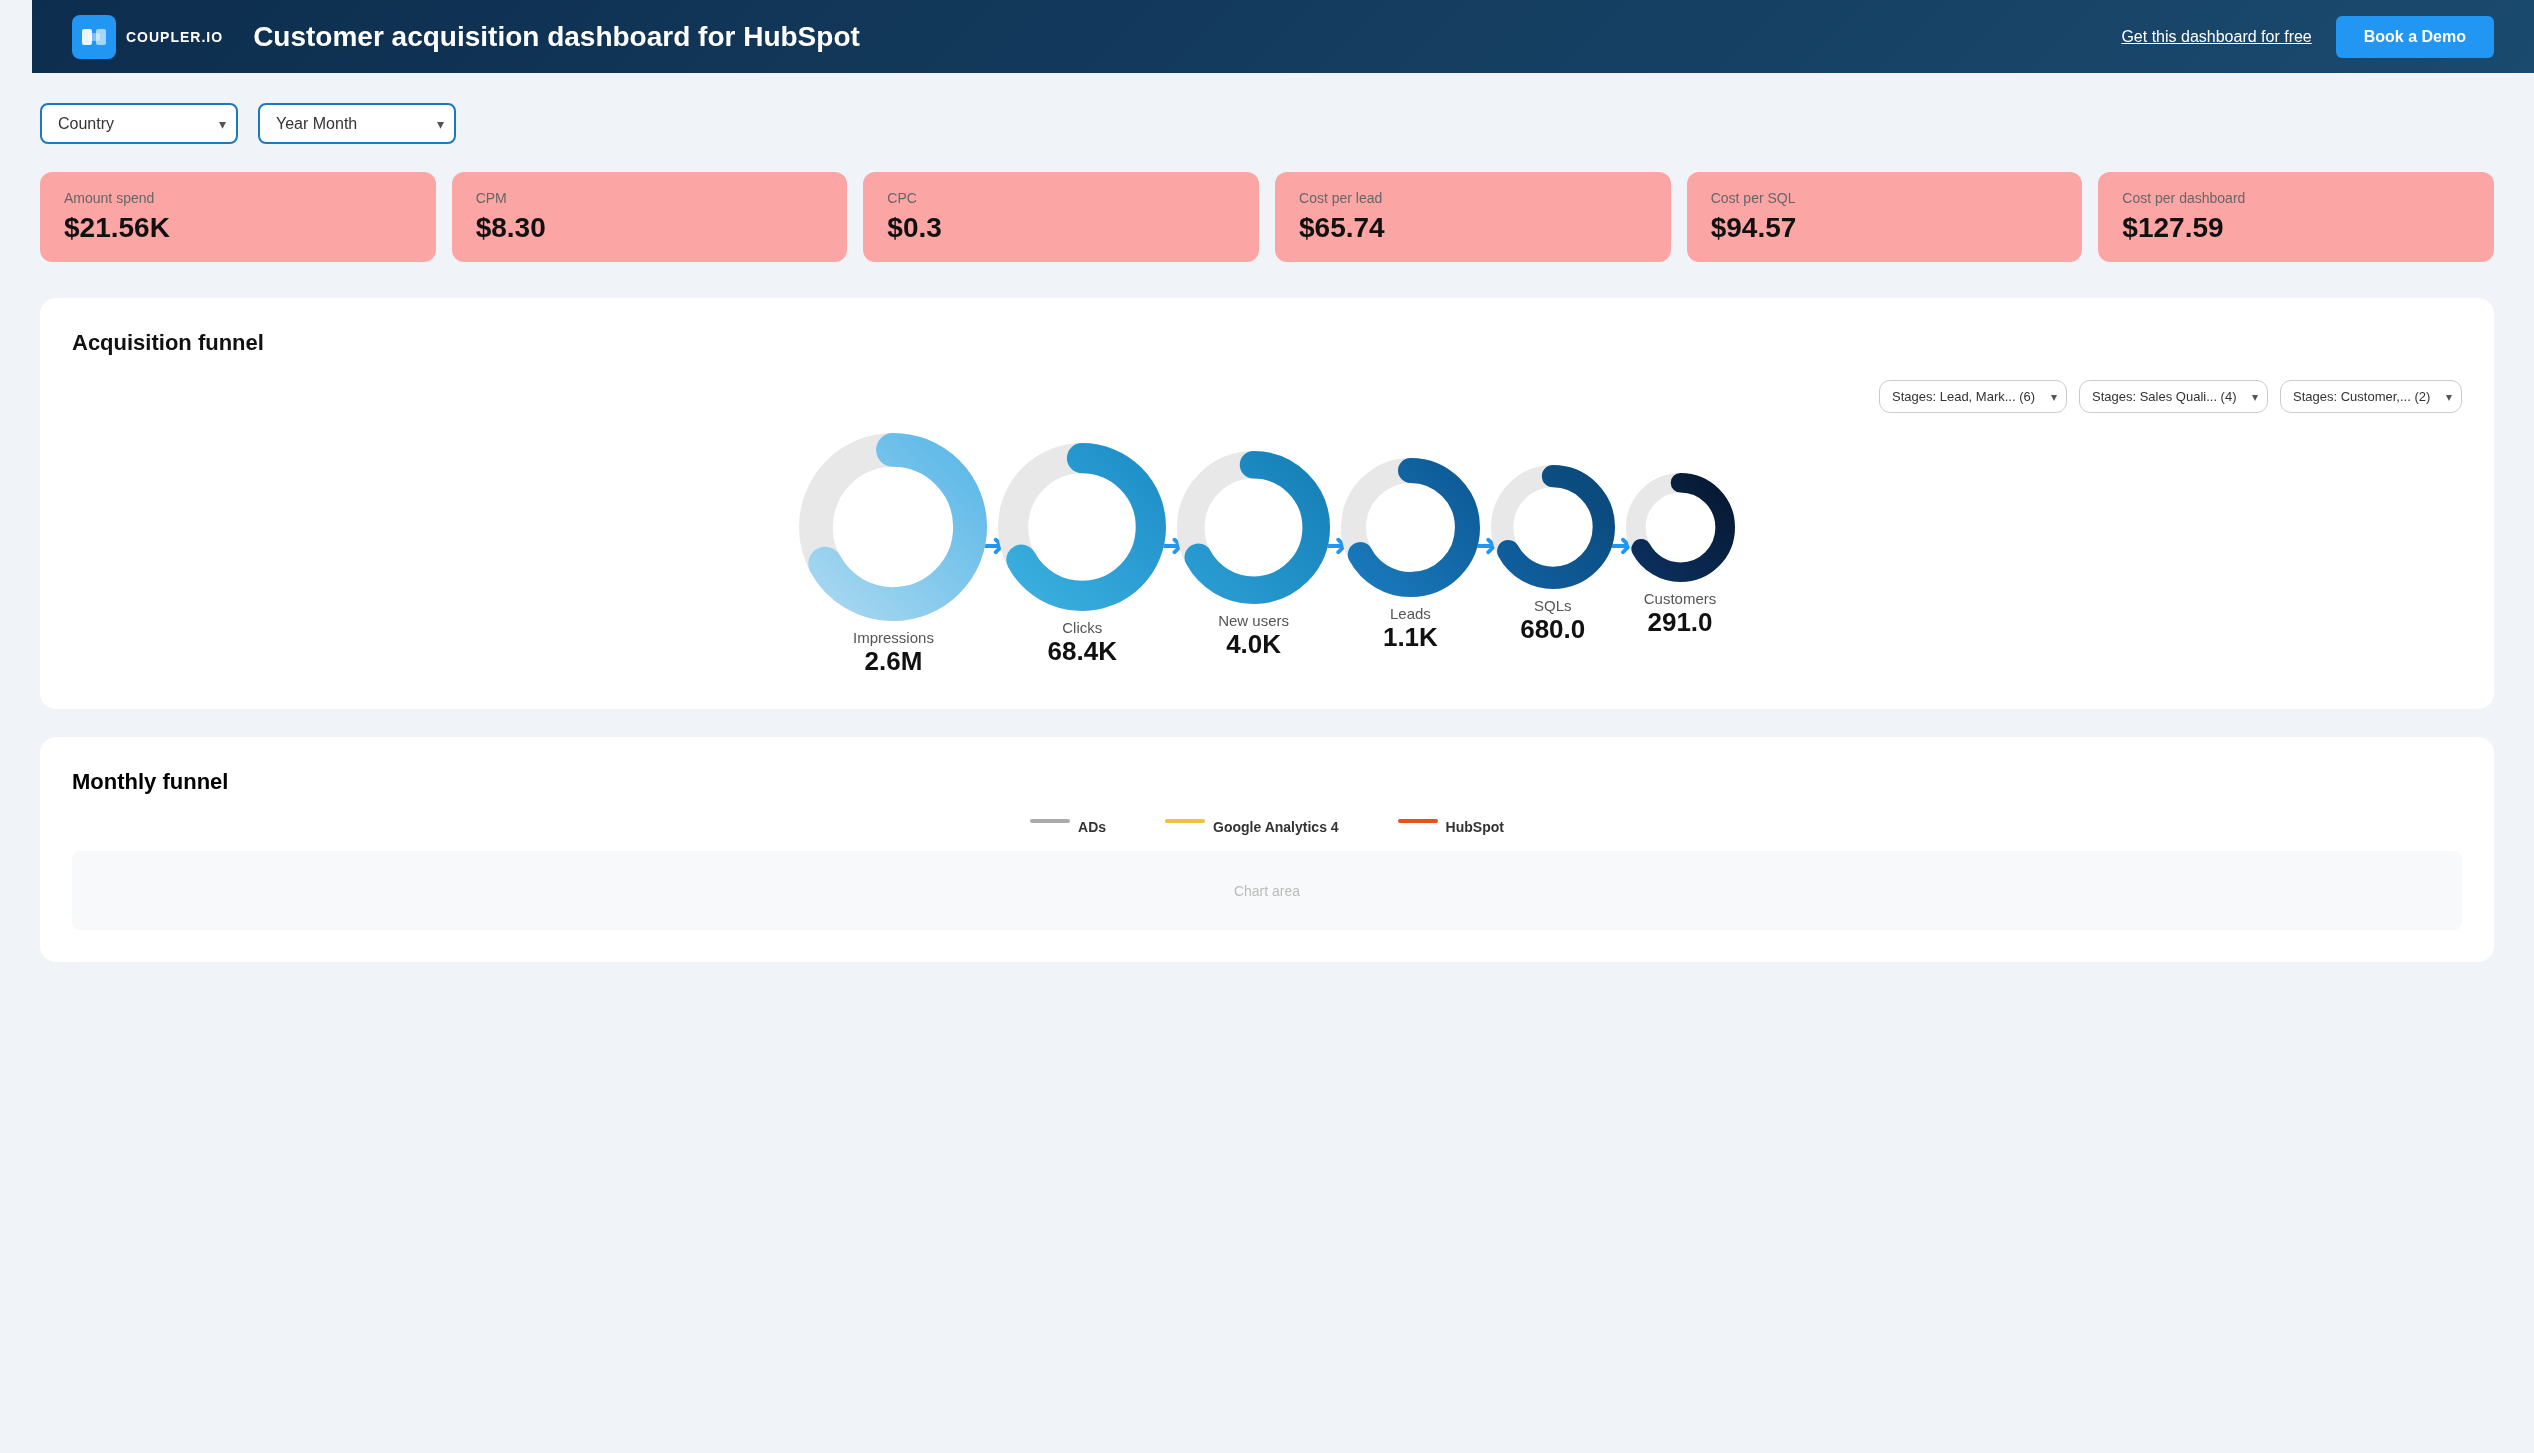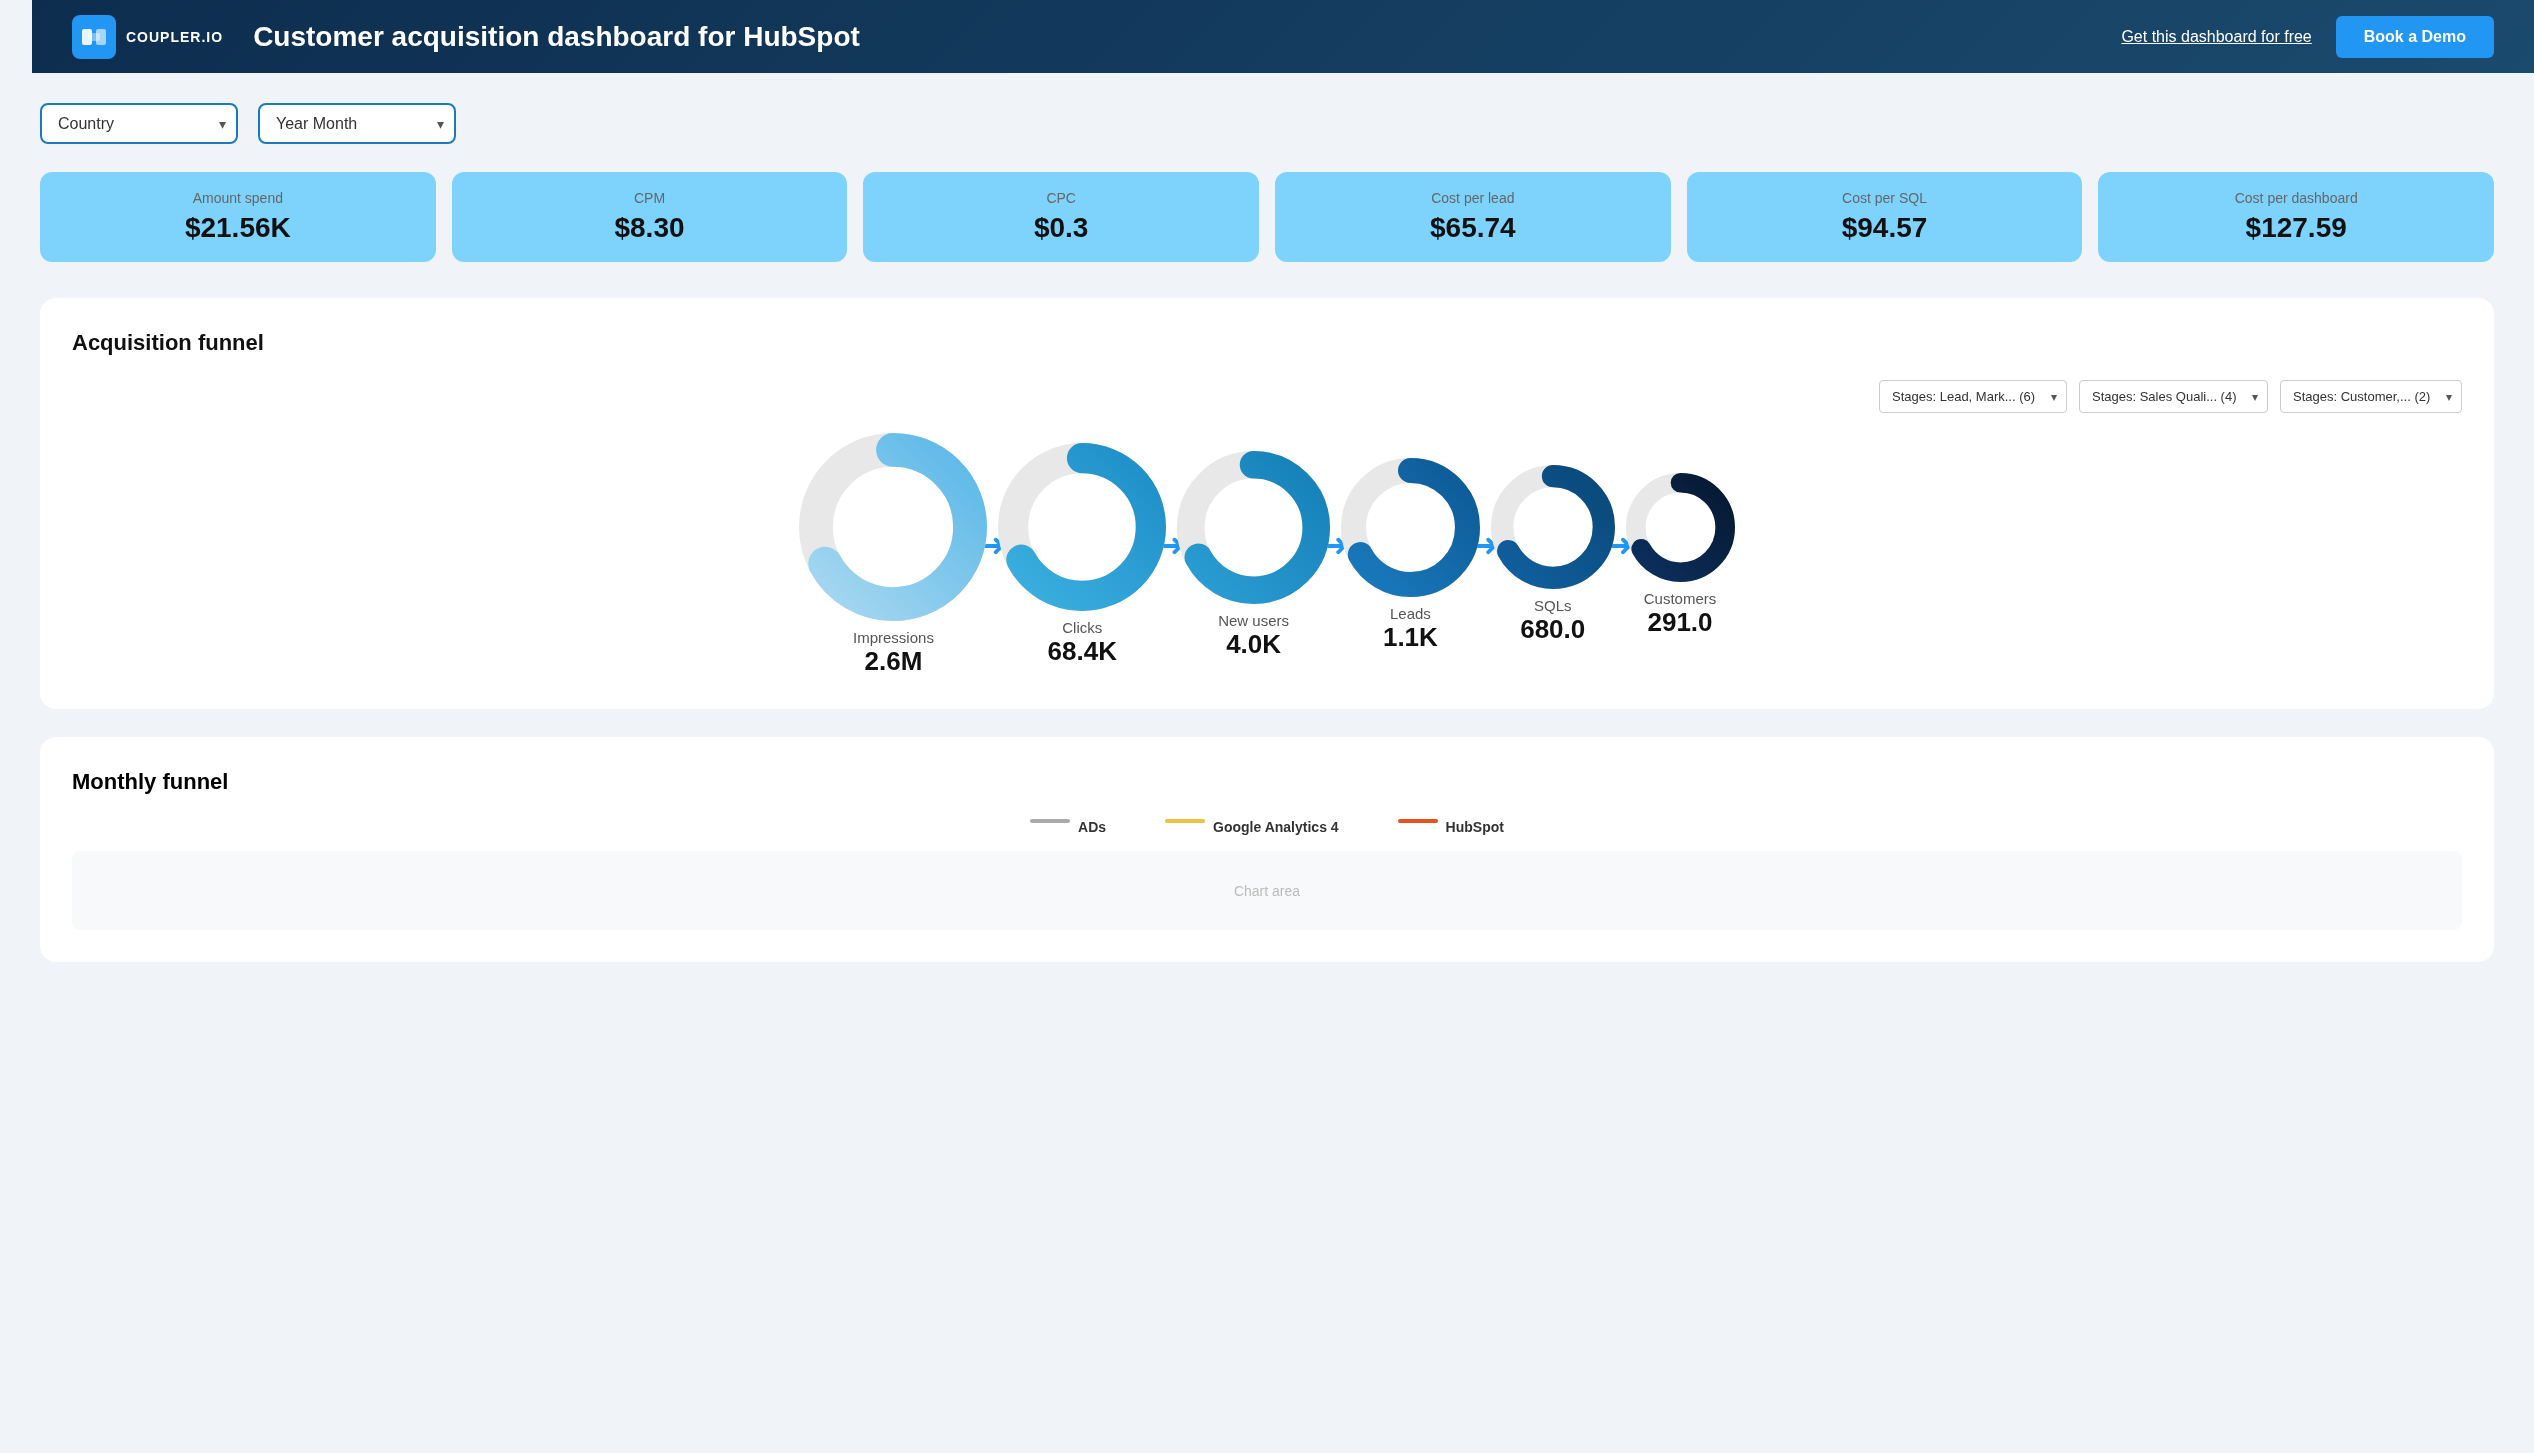--- a/index.html
+++ b/index.html
@@ -110,26 +110,25 @@
     }
 
     
     .metrics-row {
       display: flex;
       gap: 16px;
       margin-bottom: 36px;
       flex-wrap: wrap;
     }
     .metric-card {
-      background: #7dd3fc;
+      background: #fca5a5;
       border-radius: 12px;
       padding: 18px 24px;
       flex: 1;
       min-width: 149px;
-      text-align: center;
     }
     .metric-label {
       font-size: 14px;
       color: #666;
       margin-bottom: 6px;
     }
     .metric-value {
       font-size: 28px;
       font-weight: 700;
       color: #111;
@@ -150,21 +149,21 @@
     }
     .funnel-controls {
       display: flex;
       justify-content: flex-end;
       gap: 12px;
       margin-bottom: 20px;
       flex-wrap: wrap;
     }
     .stage-dropdown {
       border: 1.5px solid #ccc;
-      border-radius: 4px;
+      border-radius: 11px;
       padding: 8px 30px 8px 12px;
       font-size: 13px;
       color: #333;
       background: white;
       appearance: none;
       cursor: pointer;
       position: relative;
     }
     .stage-wrapper {
       position: relative;

